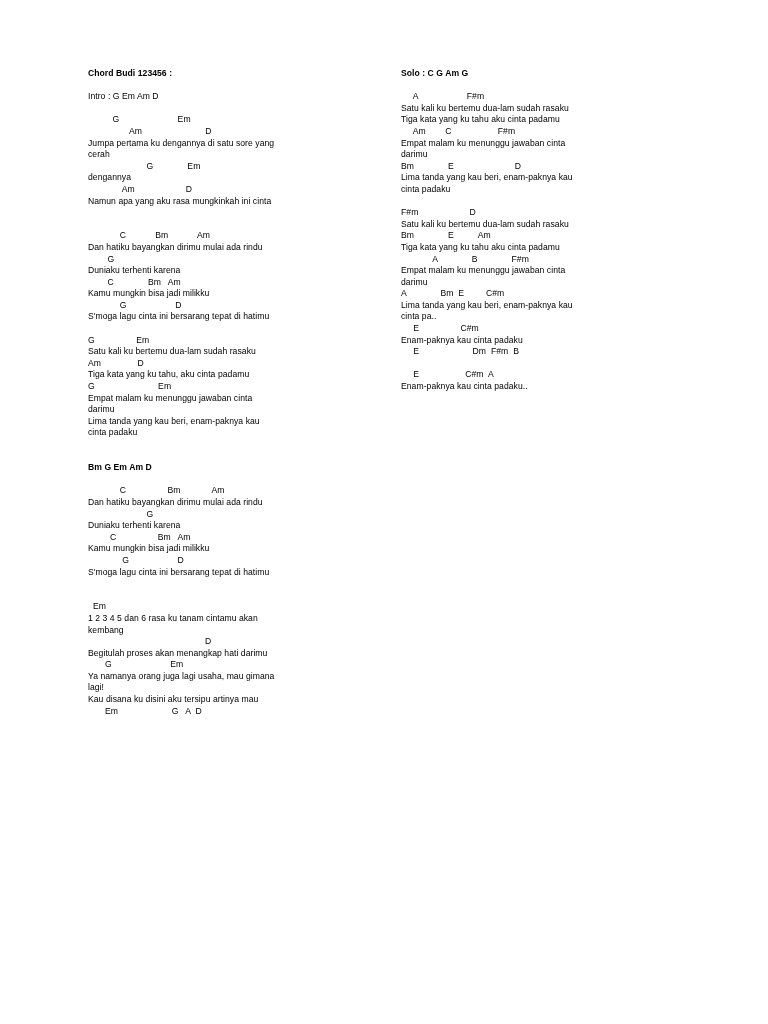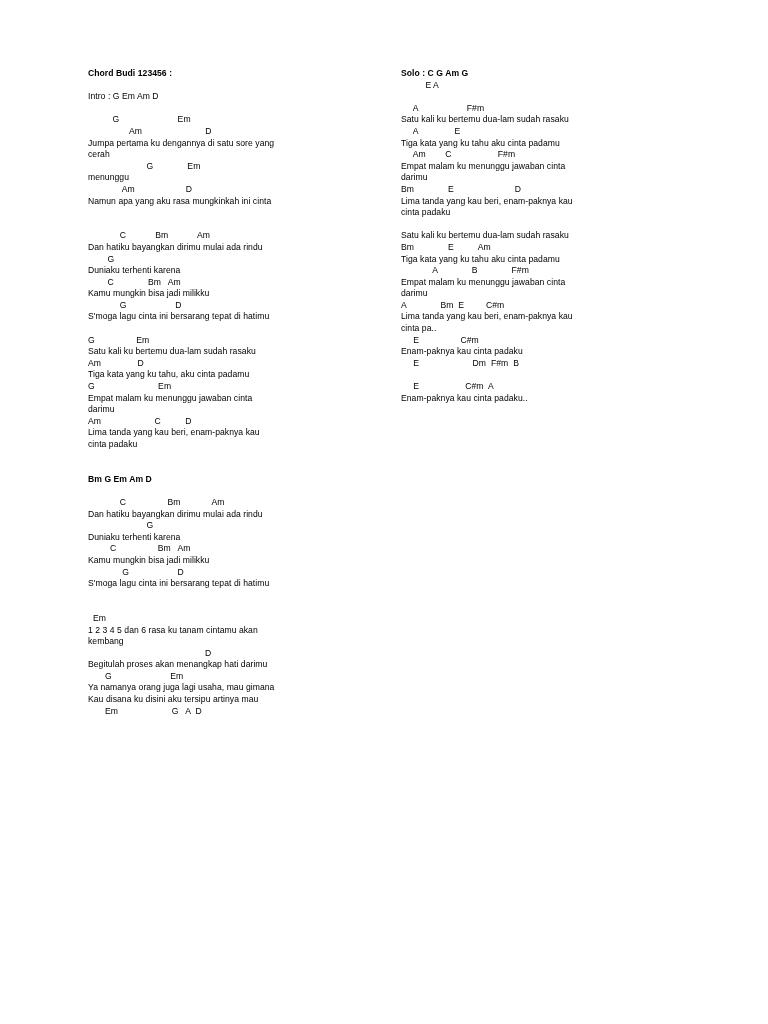--- a/index.html
+++ b/index.html
@@ -60,42 +60,41 @@
     <div class="col">
       <div class="line bold">Chord Budi 123456 :</div>
       <div class="line blank"></div>
       <div class="line">Intro : G Em Am D</div>
       <div class="line blank"></div>
       <div class="line">          G                        Em</div>
       <div class="line">                 Am                          D</div>
       <div class="line">Jumpa pertama ku dengannya di satu sore yang</div>
       <div class="line">cerah</div>
       <div class="line">                        G              Em</div>
-      <div class="line">menunggu</div>
+      <div class="line">dengannya</div>
       <div class="line">              Am                     D</div>
       <div class="line">Namun apa yang aku rasa mungkinkah ini cinta</div>
       <div class="line blank"></div>
       <div class="line blank"></div>
       <div class="line">             C            Bm            Am</div>
       <div class="line">Dan hatiku bayangkan dirimu mulai ada rindu</div>
       <div class="line">        G</div>
       <div class="line">Duniaku terhenti karena</div>
       <div class="line">        C              Bm   Am</div>
       <div class="line">Kamu mungkin bisa jadi milikku</div>
       <div class="line">             G                    D</div>
       <div class="line">S'moga lagu cinta ini bersarang tepat di hatimu</div>
       <div class="line blank"></div>
       <div class="line">G                 Em</div>
       <div class="line">Satu kali ku bertemu dua-lam sudah rasaku</div>
       <div class="line">Am               D</div>
       <div class="line">Tiga kata yang ku tahu, aku cinta padamu</div>
       <div class="line">G                          Em</div>
       <div class="line">Empat malam ku menunggu jawaban cinta</div>
       <div class="line">darimu</div>
-      <div class="line">Am                      C          D</div>
       <div class="line">Lima tanda yang kau beri, enam-paknya kau</div>
       <div class="line">cinta padaku</div>
       <div class="line blank"></div>
       <div class="line blank"></div>
       <div class="line bold">Bm G Em Am D</div>
       <div class="line blank"></div>
       <div class="line">             C                 Bm             Am</div>
       <div class="line">Dan hatiku bayangkan dirimu mulai ada rindu</div>
       <div class="line">                        G</div>
       <div class="line">Duniaku terhenti karena</div>
@@ -105,39 +104,39 @@
       <div class="line">S'moga lagu cinta ini bersarang tepat di hatimu</div>
       <div class="line blank"></div>
       <div class="line blank"></div>
       <div class="line">  Em</div>
       <div class="line">1 2 3 4 5 dan 6 rasa ku tanam cintamu akan</div>
       <div class="line">kembang</div>
       <div class="line">                                                D</div>
       <div class="line">Begitulah proses akan menangkap hati darimu</div>
       <div class="line">       G                        Em</div>
       <div class="line">Ya namanya orang juga lagi usaha, mau gimana</div>
+      <div class="line">lagi!</div>
       <div class="line">Kau disana ku disini aku tersipu artinya mau</div>
       <div class="line">       Em                      G   A  D</div>
     </div>
 
     <div class="col-right">
       <div class="line bold">Solo : C G Am G</div>
-      <div class="line">          E A</div>
       <div class="line blank"></div>
       <div class="line">     A                    F#m</div>
       <div class="line">Satu kali ku bertemu dua-lam sudah rasaku</div>
-      <div class="line">     A               E</div>
       <div class="line">Tiga kata yang ku tahu aku cinta padamu</div>
       <div class="line">     Am        C                   F#m</div>
       <div class="line">Empat malam ku menunggu jawaban cinta</div>
       <div class="line">darimu</div>
       <div class="line">Bm              E                         D</div>
       <div class="line">Lima tanda yang kau beri, enam-paknya kau</div>
       <div class="line">cinta padaku</div>
       <div class="line blank"></div>
+      <div class="line">F#m                     D</div>
       <div class="line">Satu kali ku bertemu dua-lam sudah rasaku</div>
       <div class="line">Bm              E          Am</div>
       <div class="line">Tiga kata yang ku tahu aku cinta padamu</div>
       <div class="line">             A              B              F#m</div>
       <div class="line">Empat malam ku menunggu jawaban cinta</div>
       <div class="line">darimu</div>
       <div class="line">A              Bm  E         C#m</div>
       <div class="line">Lima tanda yang kau beri, enam-paknya kau</div>
       <div class="line">cinta pa..</div>
       <div class="line">     E                 C#m</div>

